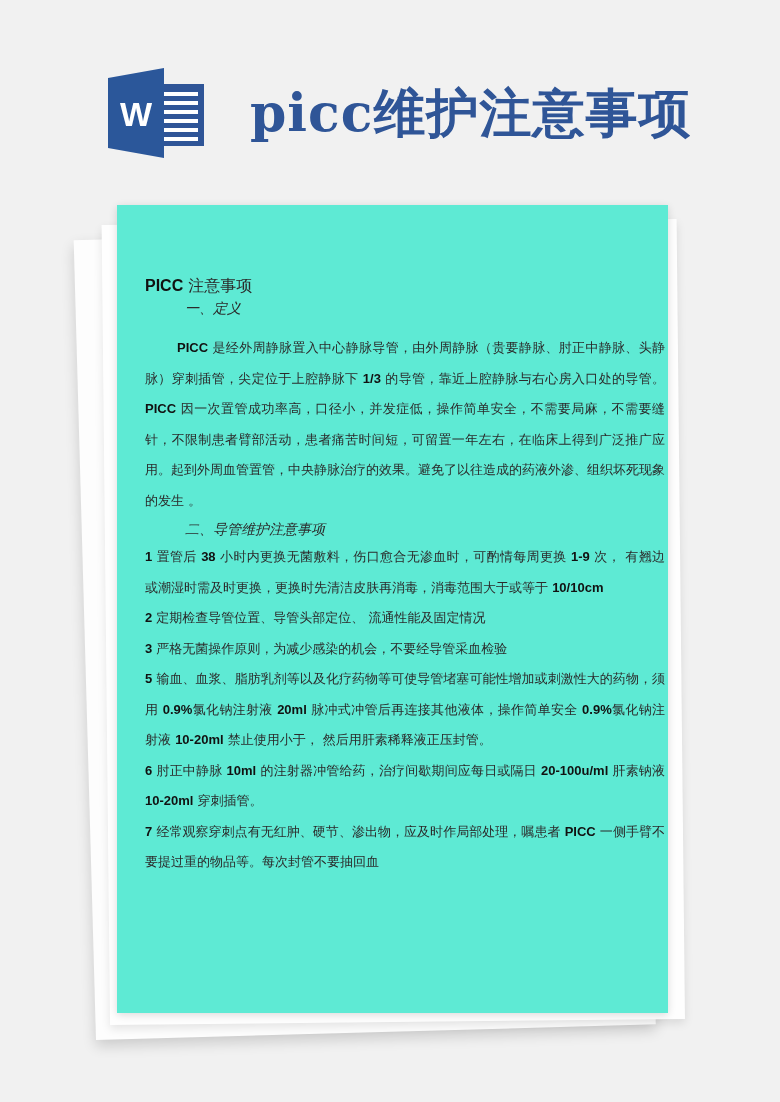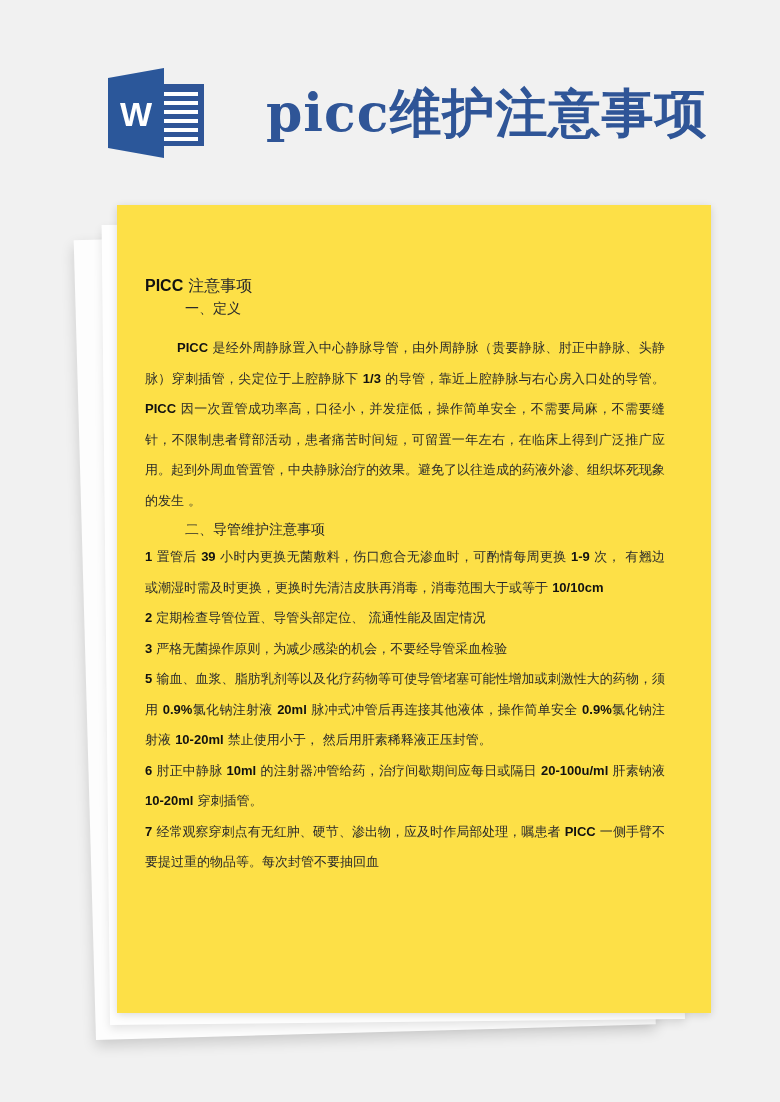--- a/index.html
+++ b/index.html
@@ -4,47 +4,47 @@
 <style>
   html, body { margin:0; padding:0; }
   body {
     width:780px; height:1102px; position:relative; overflow:hidden;
     background:#f1f1f1;
     font-family:"DejaVu Serif", serif;
   }
   .header { position:absolute; left:0; top:0; width:780px; height:200px; }
   .word-icon { position:absolute; left:108px; top:68px; width:100px; height:90px; }
   .doc-title {
-    position:absolute; left:266px; top:78px;
+    position:absolute; left:250px; top:78px;
     font-family:"DejaVu Serif", serif; font-weight:bold;
     font-size:52px; letter-spacing:1px; color:#2f5597; line-height:70px;
     white-space:nowrap;
   }
   .paper-back {
     position:absolute; left:96px; top:240px; width:560px; height:800px;
     background:#fdfdfd; transform:rotate(-1.6deg); transform-origin:0 100%;
     box-shadow:0 6px 14px rgba(0,0,0,0.16);
   }
   .paper-back2 {
     position:absolute; left:110px; top:225px; width:575px; height:800px;
     background:#fefefe; transform:rotate(-0.6deg); transform-origin:0 100%;
     box-shadow:0 4px 10px rgba(0,0,0,0.10);
   }
   .paper {
     position:absolute; left:117px; top:205px; width:551px; height:808px;
-    background:#fde047; box-shadow:0 2px 8px rgba(0,0,0,0.14);padding-left:43px;
+    background:#5eead4; box-shadow:0 2px 8px rgba(0,0,0,0.14);
   }
   .content {
     position:absolute; left:28px; top:70px; width:520px;
     color:#2b2b2b; font-size:13px;
   }
   .b { font-family:"Liberation Sans", sans-serif; font-weight:bold; color:#111; }
   .h-main { font-size:16px; line-height:22px; margin:0; }
   .h-main .b { font-size:16px; }
-  .h-sec { font-size:14px; line-height:22px; margin:0 0 0 40px; }
+  .h-sec { font-size:14px; line-height:22px; margin:0 0 0 40px;font-style:italic; }
   .para { line-height:30.5px; margin:0; text-align:justify; text-indent:32px; }
   .item { line-height:30.5px; margin:0; text-align:justify; }
   .gap1 { height:14px; }
   .gap2 { height:2px; }
 </style>
 </head>
 <body>
 
 <div class="header">
   <svg class="word-icon" viewBox="0 0 100 90">
@@ -68,20 +68,20 @@
 
 <div class="paper">
   <div class="content">
     <p class="h-main"><span class="b">PICC</span><span> 注意事项</span></p>
     <p class="h-sec">一、定义</p>
     <div class="gap1"></div>
     <p class="para rich"><span class="b">PICC</span><span> 是经外周静脉置入中心静脉导管，由外周静脉（贵要静脉、肘正中静脉、头静脉）穿刺插管，尖定位于上腔静脉下 </span><span class="b">1/3</span><span> 的导管，靠近上腔静脉与右心房入口处的导管。 </span><span class="b">PICC</span><span> 因一次置管成功率高，口径小，并发症低，操作简单安全，不需要局麻，不需要缝针，不限制患者臂部活动，患者痛苦时间短，可留置一年左右，在临床上得到广泛推广应用。起到外周血管置管，中央静脉治疗的效果。避免了以往造成的药液外渗、组织坏死现象的发生 。</span></p>
     <div class="gap2"></div>
     <p class="h-sec">二、导管维护注意事项</p>
     <div class="gap2"></div>
-    <p class="item rich"><span class="b">1</span><span> 置管后 </span><span class="b">39</span><span> 小时内更换无菌敷料，伤口愈合无渗血时，可酌情每周更换 </span><span class="b">1-9</span><span> 次， 有翘边或潮湿时需及时更换，更换时先清洁皮肤再消毒，消毒范围大于或等于 </span><span class="b">10/10cm</span></p>
+    <p class="item rich"><span class="b">1</span><span> 置管后 </span><span class="b">38</span><span> 小时内更换无菌敷料，伤口愈合无渗血时，可酌情每周更换 </span><span class="b">1-9</span><span> 次， 有翘边或潮湿时需及时更换，更换时先清洁皮肤再消毒，消毒范围大于或等于 </span><span class="b">10/10cm</span></p>
     <p class="item rich"><span class="b">2</span><span> 定期检查导管位置、导管头部定位、 流通性能及固定情况</span></p>
     <p class="item rich"><span class="b">3</span><span> 严格无菌操作原则，为减少感染的机会，不要经导管采血检验</span></p>
     <p class="item rich"><span class="b">5</span><span> 输血、血浆、脂肪乳剂等以及化疗药物等可使导管堵塞可能性增加或刺激性大的药物，须用 </span><span class="b">0.9%</span><span>氯化钠注射液 </span><span class="b">20ml</span><span> 脉冲式冲管后再连接其他液体，操作简单安全 </span><span class="b">0.9%</span><span>氯化钠注射液 </span><span class="b">10-20ml</span><span> 禁止使用小于， 然后用肝素稀释液正压封管。</span></p>
     <p class="item rich"><span class="b">6</span><span> 肘正中静脉 </span><span class="b">10ml</span><span> 的注射器冲管给药，治疗间歇期间应每日或隔日 </span><span class="b">20-100u/ml</span><span> 肝素钠液 </span><span class="b">10-20ml</span><span> 穿刺插管。</span></p>
     <p class="item rich"><span class="b">7</span><span> 经常观察穿刺点有无红肿、硬节、渗出物，应及时作局部处理，嘱患者 </span><span class="b">PICC</span><span> 一侧手臂不要提过重的物品等。每次封管不要抽回血</span></p>
   </div>
 </div>
 
 </body></html>

